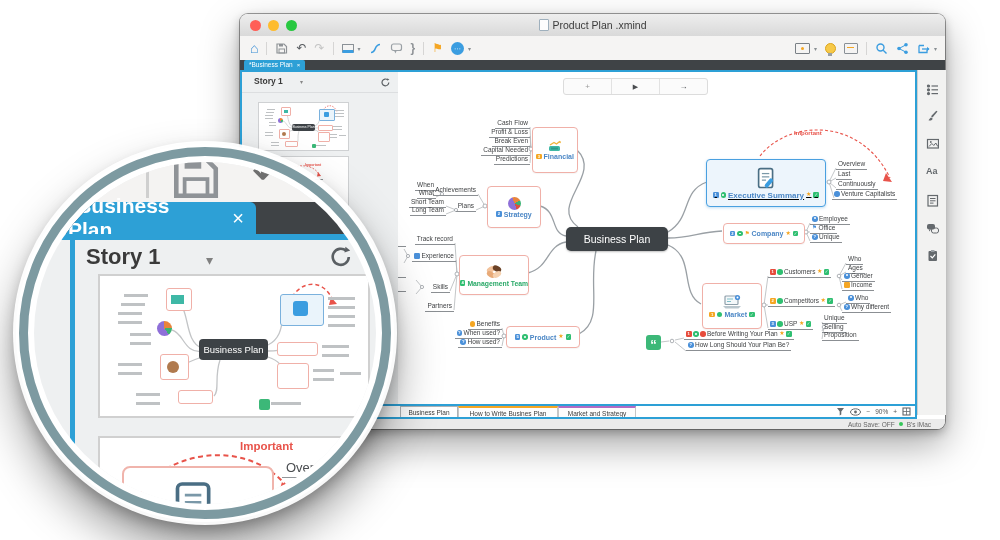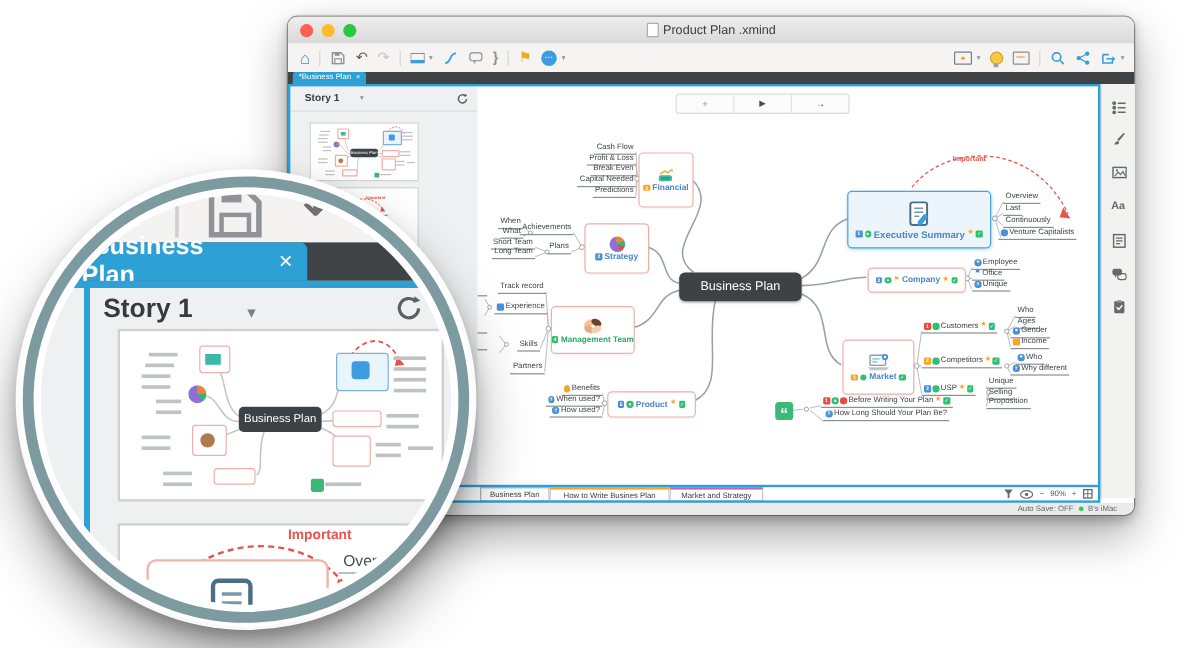--- a/index.html
+++ b/index.html
@@ -48,21 +48,21 @@
   .ctoolbar span.btn{width:47px;height:15px;line-height:15px;text-align:center;color:#9a9a9a;font-size:8px;}
   .ctoolbar span.btn + span.btn{border-left:1px solid #e2e2e2;}
   .node{position:absolute;background:#fff;border:1px solid #f0b0a8;border-radius:4px;display:flex;
     flex-direction:column;align-items:center;justify-content:center;gap:1px;z-index:2;box-shadow:0 1px 1px rgba(0,0,0,.04);}
   .node.row{flex-direction:row;gap:2px;}
   .lblrow{display:flex;align-items:center;gap:2px;white-space:nowrap;font-weight:bold;font-size:7px;color:#4a86c5;}
   .root{position:absolute;left:168px;top:157px;width:102px;height:24px;background:#3d4246;border-radius:5px;color:#fff;
     font-size:10.5px;display:flex;align-items:center;justify-content:center;z-index:2;box-shadow:0 1px 2px rgba(0,0,0,.25);}
   .lf{position:absolute;font-size:6.5px;line-height:8px;color:#3d3f41;border-bottom:1px solid #8b8f93;
     padding:0 2px 1px 2px;white-space:nowrap;z-index:2;display:flex;align-items:center;gap:1.5px;}
-  .sel{border:1.5px solid #4aa0e0;background:#edf5fc;box-shadow:0 1px 3px rgba(74,160,224,.35);}
+  .sel{border:1.5px solid #4aa0e0;background:#edf5fc;box-shadow:0 1px 3px rgba(74,160,224,.35);text-decoration:underline;}
   .mk{display:inline-block;width:5.5px;height:5.5px;border-radius:1.2px;color:#fff;font-size:4.2px;
     line-height:5.5px;text-align:center;font-weight:bold;flex:0 0 auto;}
   .rd{border-radius:50%;}
   .mred{background:#e74c3c;} .morg{background:#f5a623;} .mblu{background:#4a90d9;} .mgrn{background:#2fbf71;}
   .clock{background:#2fbf71;position:relative;} .clock:after{content:"";position:absolute;left:1.8px;top:1.8px;width:1.8px;height:1.8px;background:#fff;border-radius:50%;}
   .person{background:#4a90d9;position:relative;} .person:after{content:"";position:absolute;left:1.6px;top:0.8px;width:2.2px;height:2.2px;background:#fff;border-radius:50%;}
   .star{background:none;color:#f5a623;font-size:6px;line-height:5.5px;width:auto;}
   .flg{background:none;font-size:5.5px;line-height:5.5px;width:auto;}
   .pie{width:13px;height:13px;border-radius:50%;background:conic-gradient(from -20deg,#e8843c 0 22%,#3bb273 22% 36%,#d94f43 36% 50%,#8e6fd8 50% 100%);}
   .quoteic{position:absolute;left:248px;top:265px;width:15px;height:15px;background:#3cb878;border-radius:3px;

